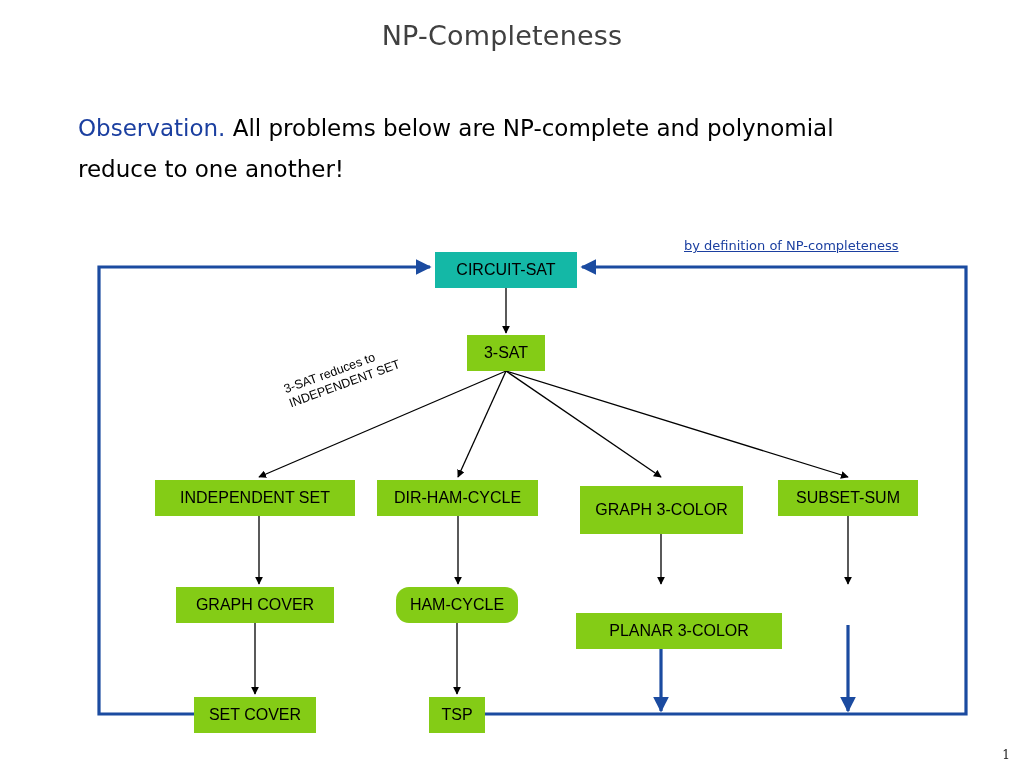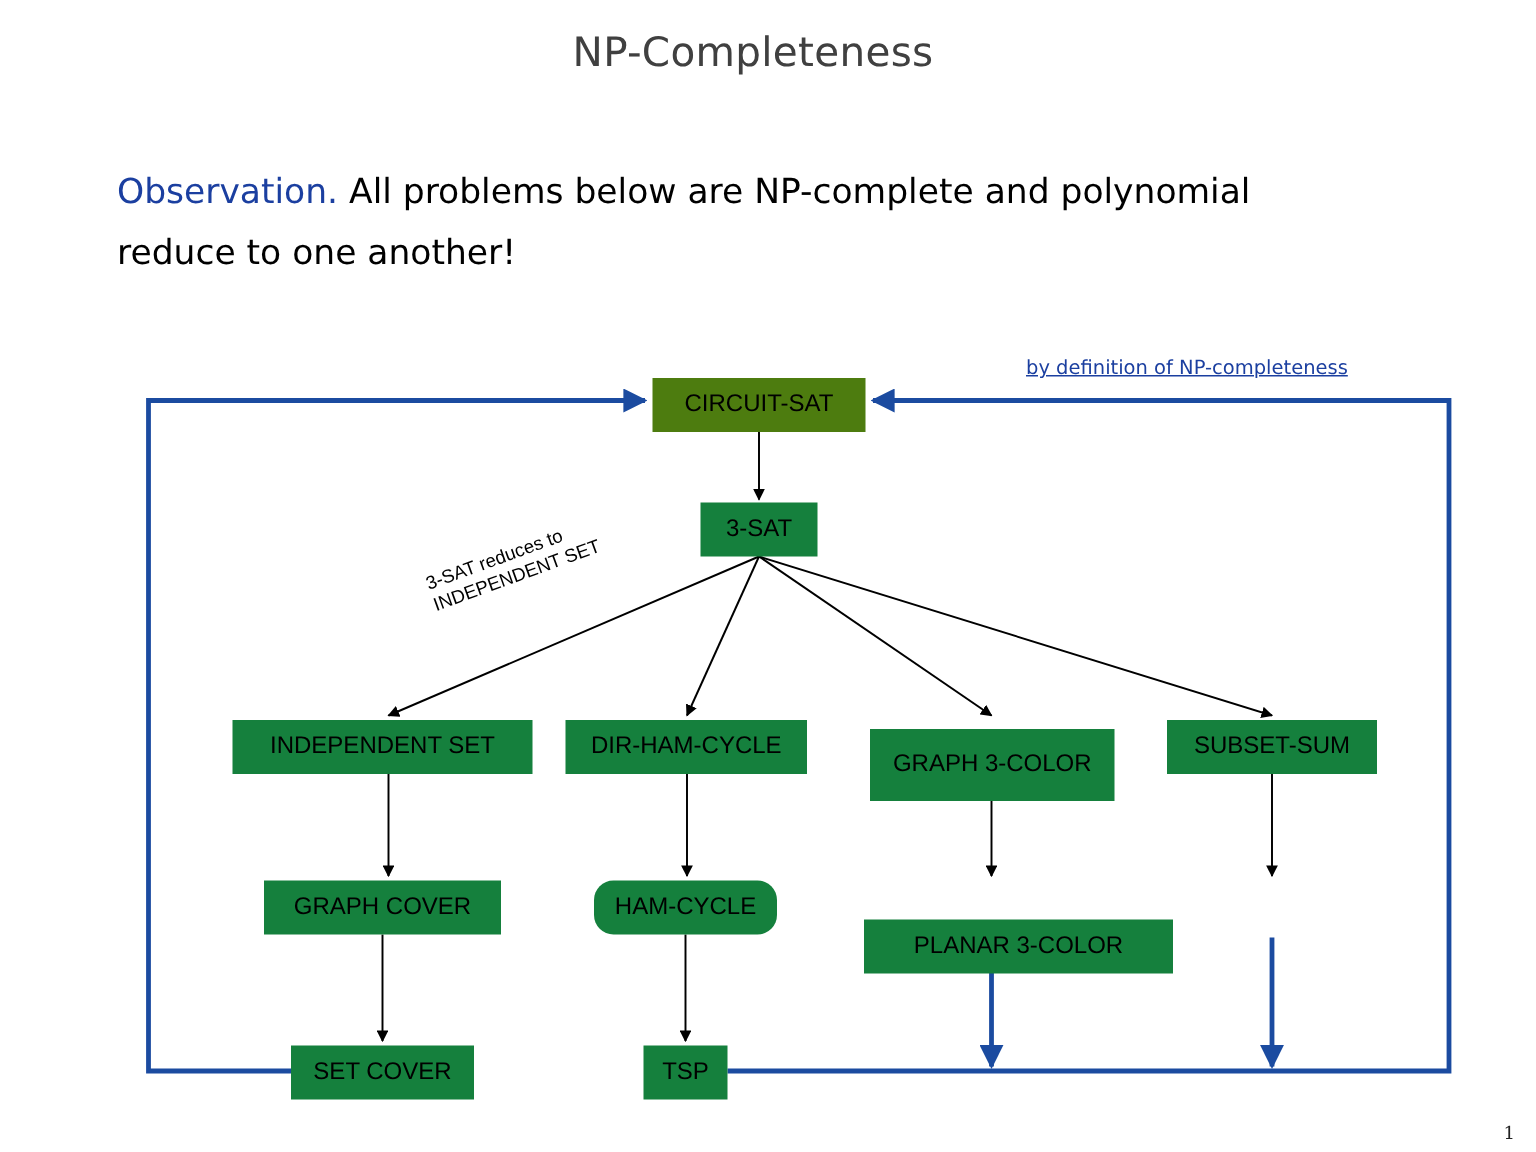--- a/index.html
+++ b/index.html
@@ -67,32 +67,32 @@
     position: absolute;
     left: 0; top: 0;
     width: 1024px;
     height: 768px;
     pointer-events: none;
   }
 
   
   .node {
     position: absolute;
-    background: #15803d;
+    background: #84cc16;
     color: #000000;
     font-family: "Liberation Sans", sans-serif;
     font-size: 16px;
     display: flex;
     align-items: center;
     justify-content: center;
     box-sizing: border-box;
     white-space: nowrap;
   }
   .node.dark {
-    background: #4d7c0f;
+    background: #14b8a6;
   }
 
   
   #reduce-label {
     position: absolute;
     left: 282px;
     top: 383px;
     width: 140px;
     font-family: "Liberation Sans", sans-serif;
     font-size: 12.5px;

